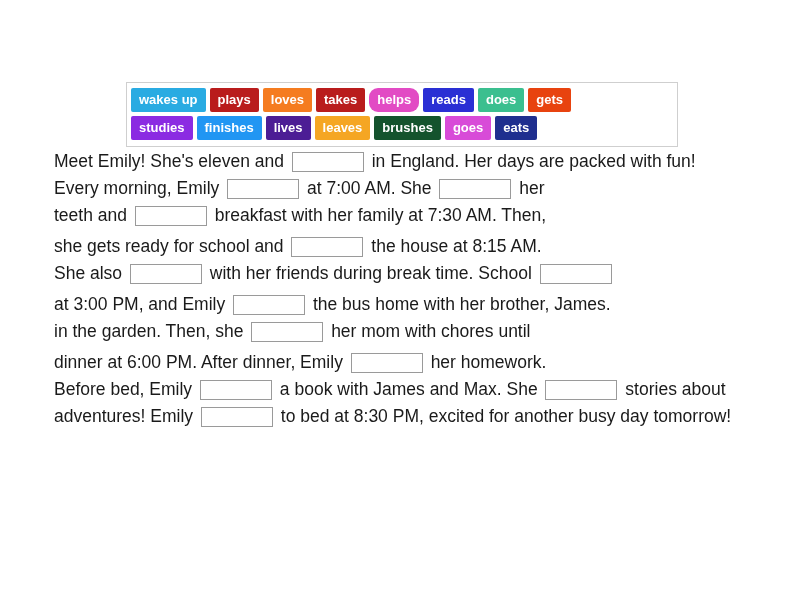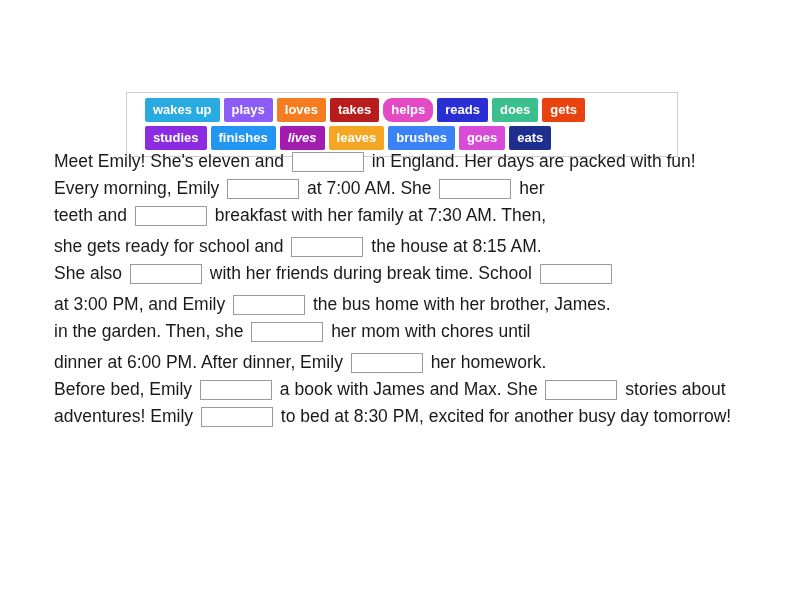--- a/index.html
+++ b/index.html
@@ -16,25 +16,25 @@
     position: relative;
     width: 800px;
     height: 600px;
     background: #ffffff;
   }
 
   
   .wordbank {
     position: absolute;
     left: 126px;
-    top: 92px;
+    top: 82px;
     width: 552px;
     border: 1px solid #cfcfcf;
     background: #ffffff;
-    padding: 5px 4px 6px 18px;
+    padding: 5px 4px 6px 4px;
     box-sizing: border-box;
   }
 
   .wordbank-row {
     display: flex;
     flex-direction: row;
     gap: 4px;
     margin-bottom: 4px;
   }
   .wordbank-row:last-child {
@@ -96,34 +96,34 @@
   }
 </style>
 </head>
 <body>
 
 <div id="page">
 
   <div class="wordbank">
       <div class="wordbank-row">
         <div class="word-chip" style="background: rgb(41, 171, 226);">wakes up</div>
-        <div class="word-chip" style="background: #8b5cf6;">plays</div>
+        <div class="word-chip" style="background: #b91c1c;">plays</div>
         <div class="word-chip" style="background: rgb(245, 124, 32);">loves</div>
         <div class="word-chip" style="background: #b91c1c;">takes</div>
         <div class="word-chip" style="background: rgb(226, 75, 196); border-radius: 9px;">helps</div>
         <div class="word-chip" style="background: rgb(42, 47, 212);">reads</div>
         <div class="word-chip" style="background: rgb(59, 191, 143);">does</div>
         <div class="word-chip" style="background: rgb(232, 67, 15);">gets</div>
       </div>
       <div class="wordbank-row">
         <div class="word-chip" style="background: rgb(139, 43, 226);">studies</div>
         <div class="word-chip" style="background: rgb(33, 150, 243);">finishes</div>
-        <div class="word-chip" style="background: #a21caf; font-style: italic;">lives</div>
+        <div class="word-chip" style="background: #4c1d95;">lives</div>
         <div class="word-chip" style="background: rgb(245, 166, 35);">leaves</div>
-        <div class="word-chip" style="background: #3b82f6;">brushes</div>
+        <div class="word-chip" style="background: #14532d;">brushes</div>
         <div class="word-chip" style="background: rgb(216, 75, 216);">goes</div>
         <div class="word-chip" style="background: rgb(31, 47, 143);">eats</div>
       </div>
     </div>
 
   <div class="passage">
       <div class="line"><span class="seg">Meet Emily! She's eleven and </span><span class="blank" style="width: 72px;"></span><span class="seg"> in England. Her days are packed with fun!</span></div>
       <div class="line"><span class="seg">Every morning, Emily </span><span class="blank" style="width: 72px;"></span><span class="seg"> at 7:00 AM. She </span><span class="blank" style="width: 72px;"></span><span class="seg"> her</span></div>
       <div class="line gap-after"><span class="seg">teeth and </span><span class="blank" style="width: 72px;"></span><span class="seg"> breakfast with her family at 7:30 AM. Then,</span></div>
       <div class="line"><span class="seg">she gets ready for school and </span><span class="blank" style="width: 72px;"></span><span class="seg"> the house at 8:15 AM.</span></div>

